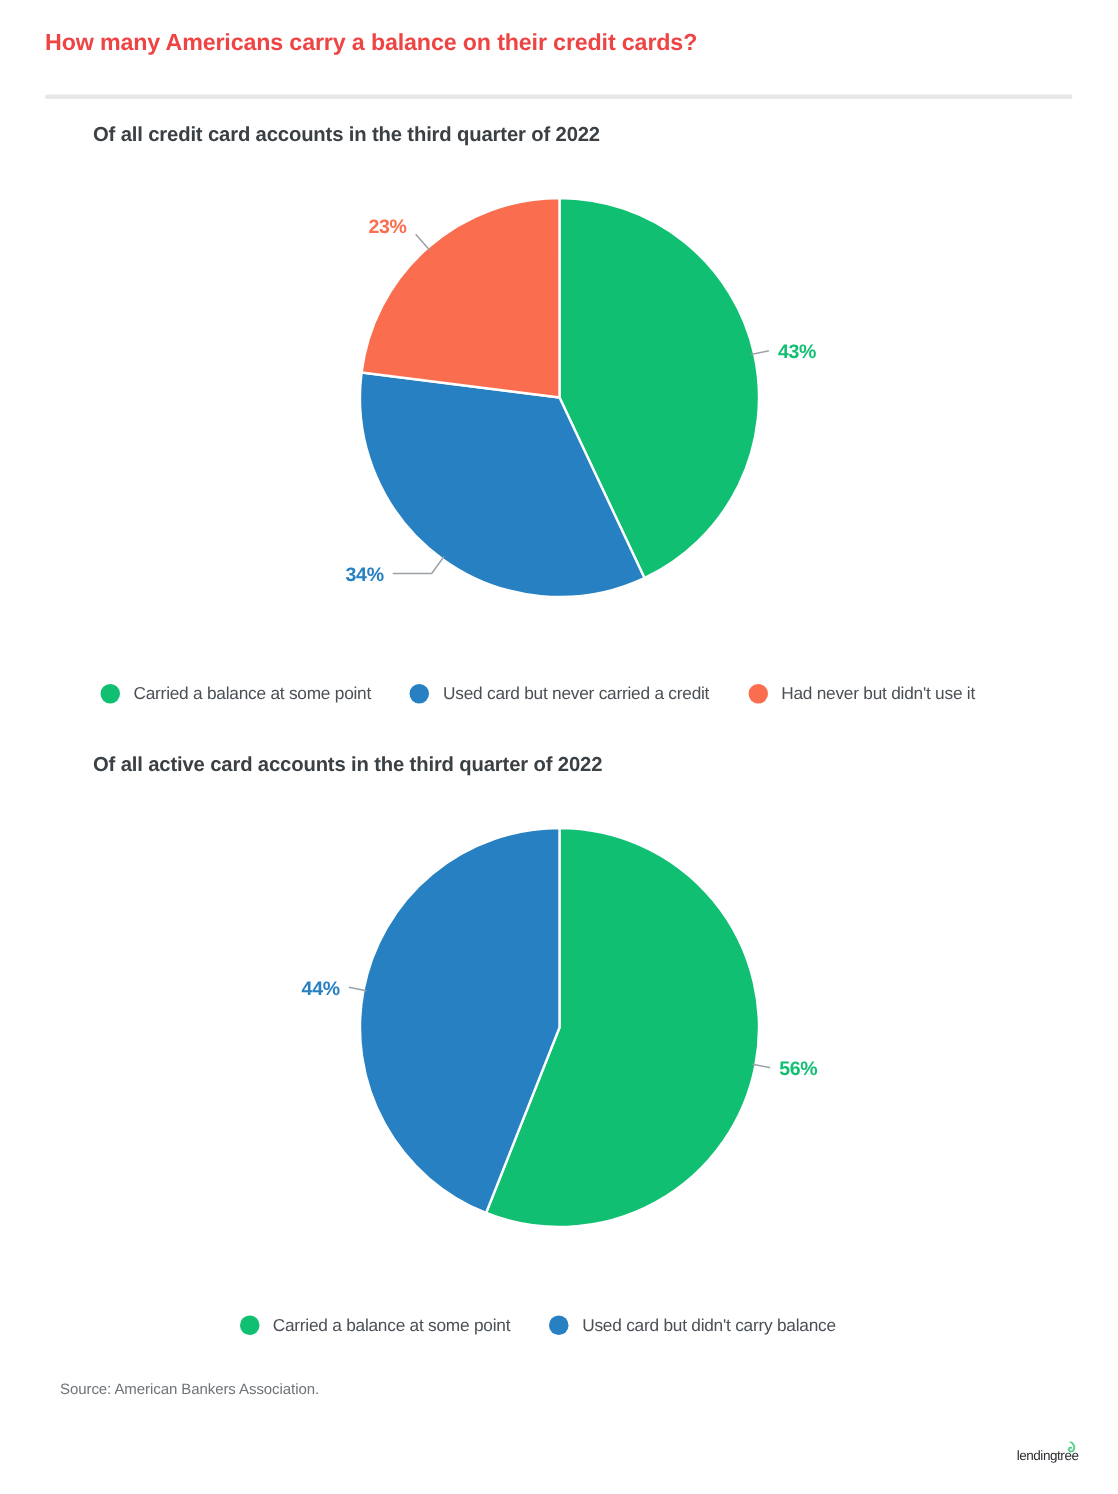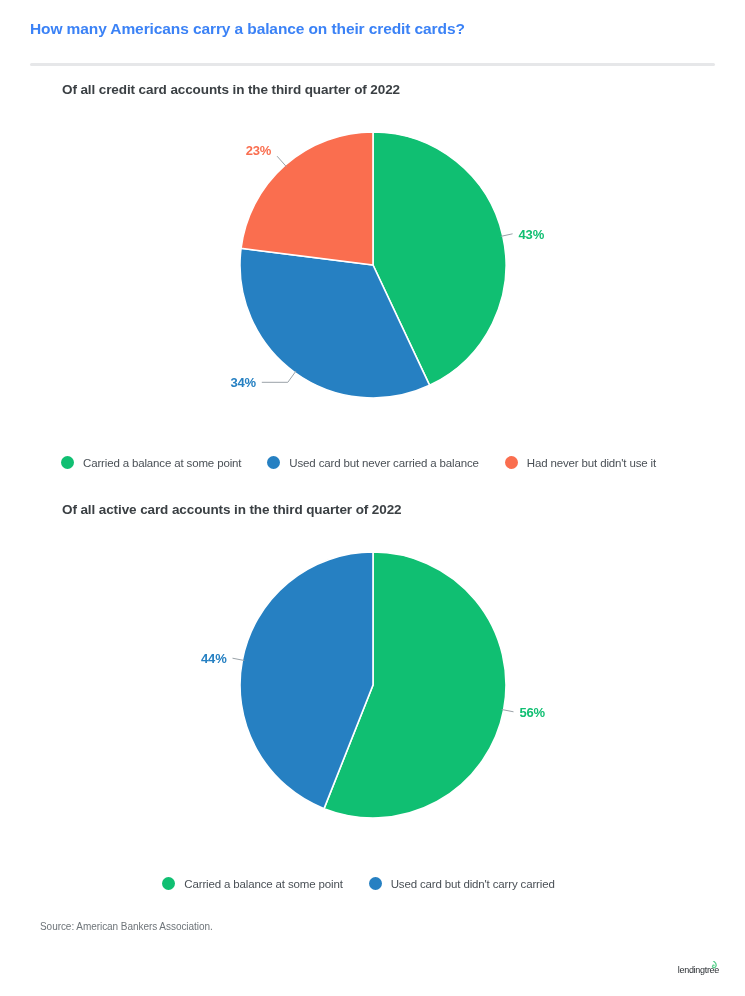--- a/index.html
+++ b/index.html
@@ -18,21 +18,21 @@
   .page {
     position: absolute;
     inset: 0;
   }
   .main-title {
     position: absolute;
     left: 30px;
     top: 20px;
     font-size: 15.5px;
     font-weight: bold;
-    color: #3b82f6;
+    color: #ef4444;
     letter-spacing: -0.1px;
     white-space: nowrap;
   }
   .divider {
     position: absolute;
     left: 30px;
     top: 63px;
     width: 685px;
     height: 3px;
     background: #e6e7e9;
@@ -151,21 +151,21 @@
       </svg>
   </div>
 
   <div class="legend" id="legend-1">
       <div class="legend-item">
         <span class="legend-dot" style="background: rgb(16, 191, 114);"></span>
         <span class="legend-label">Carried a balance at some point</span>
       </div>
       <div class="legend-item">
         <span class="legend-dot" style="background: rgb(38, 128, 194);"></span>
-        <span class="legend-label">Used card but never carried a balance</span>
+        <span class="legend-label">Used card but never carried a credit</span>
       </div>
       <div class="legend-item">
         <span class="legend-dot" style="background: rgb(250, 110, 79);"></span>
         <span class="legend-label">Had never but didn't use it</span>
       </div>
     </div>
 
   <div class="section-title" id="section-title-2">Of all active card accounts in the third quarter of 2022</div>
 
   <div class="chart-block" id="chart-block-2">
@@ -179,21 +179,21 @@
       </svg>
   </div>
 
   <div class="legend" id="legend-2">
       <div class="legend-item">
         <span class="legend-dot" style="background: rgb(16, 191, 114);"></span>
         <span class="legend-label">Carried a balance at some point</span>
       </div>
       <div class="legend-item">
         <span class="legend-dot" style="background: rgb(38, 128, 194);"></span>
-        <span class="legend-label">Used card but didn't carry carried</span>
+        <span class="legend-label">Used card but didn't carry balance</span>
       </div>
     </div>
 
   <div class="source-note">Source: American Bankers Association.</div>
 
   <div class="logo">
     <span class="logo-text">lendingtree</span>
     <svg width="9" height="12" viewBox="0 0 9 12" style="position:absolute; left:31px; top:-5px;">
       <path d="M4.5 0 C6.6 1.6 7.6 3.4 7.0 5.0 C6.5 6.3 5.3 6.9 4.4 6.6 C3.6 6.3 3.3 5.4 3.7 4.7 C4.0 4.1 4.7 3.9 5.1 4.2" fill="none" stroke="#5ccf8e" stroke-width="1.3" stroke-linecap="round"></path>
     </svg>

